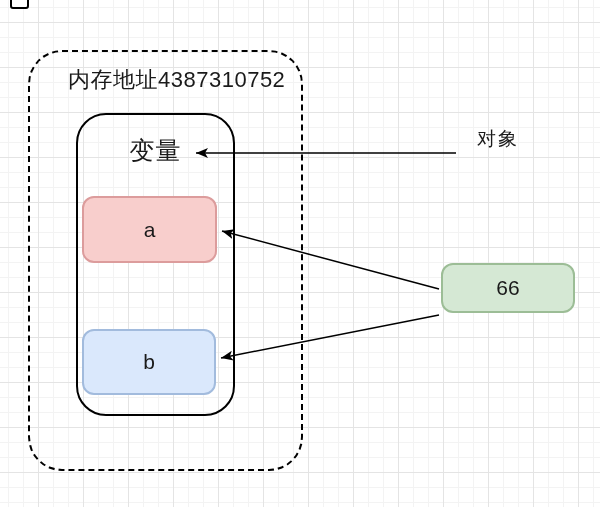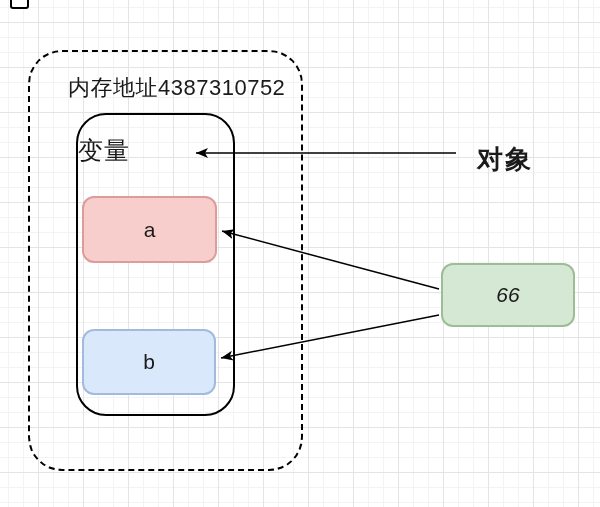--- a/index.html
+++ b/index.html
@@ -26,47 +26,47 @@
     position:absolute;left:10px;top:-10px;width:19px;height:19px;
     border:2px solid #000;border-radius:3px;background:#fff;
   }
 
   
   .memory-box{
     position:absolute;left:28px;top:50px;width:275px;height:421px;
     border:2px dashed #000;border-radius:34px;
   }
   .memory-label{
-    margin:21px 0 0 38px;
+    margin:13px 0 0 38px;
     font-size:22px;letter-spacing:0.5px;white-space:nowrap;
   }
 
   
   .variable-box{
     position:absolute;left:76px;top:113px;width:159px;height:303px;
     border:2px solid #000;border-radius:30px;
   }
   .variable-label{
-    margin-top:19px;
+    margin-top:19px;text-align:center;
     font-size:25px;font-weight:500;letter-spacing:1px;
   }
 
   
   .node{
     position:absolute;display:flex;align-items:center;justify-content:center;
     border:2px solid #999;border-radius:12px;
     font-size:21px;
   }
   .slot-a{left:82px;top:196px;width:135px;height:67px;}
   .slot-b{left:82px;top:329px;width:134px;height:66px;}
-  .value-box{left:441px;top:263px;width:134px;height:64px;font-style:italic;}
+  .value-box{left:441px;top:263px;width:134px;height:50px;}
 
   .object-label{
-    position:absolute;left:477px;top:142px;
-    font-size:26px;font-weight:700;letter-spacing:2px;white-space:nowrap;
+    position:absolute;left:477px;top:126px;
+    font-size:19px;font-weight:400;letter-spacing:2px;white-space:nowrap;
   }
 
   .arrows{
     position:absolute;left:0;top:0;width:600px;height:507px;
     pointer-events:none;
   }
 
   .watermark{
     position:absolute;left:469px;top:470px;
     font-size:19px;letter-spacing:1px;white-space:nowrap;

